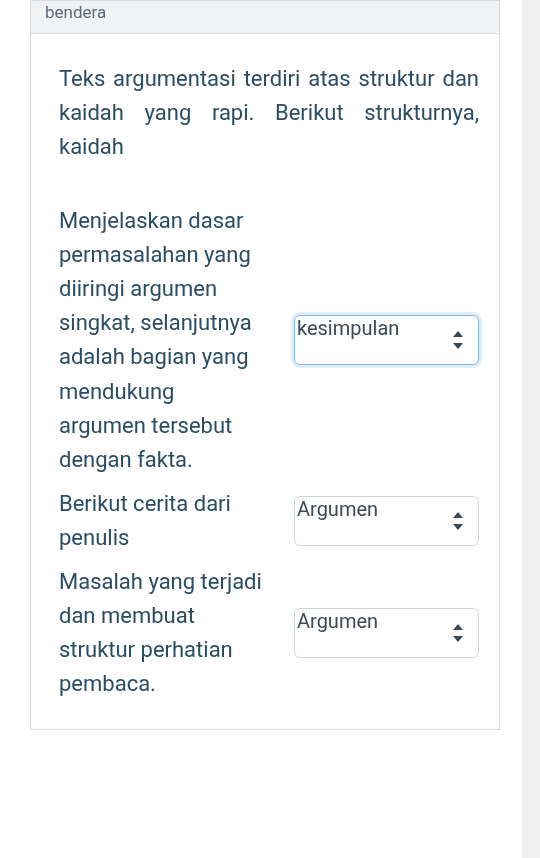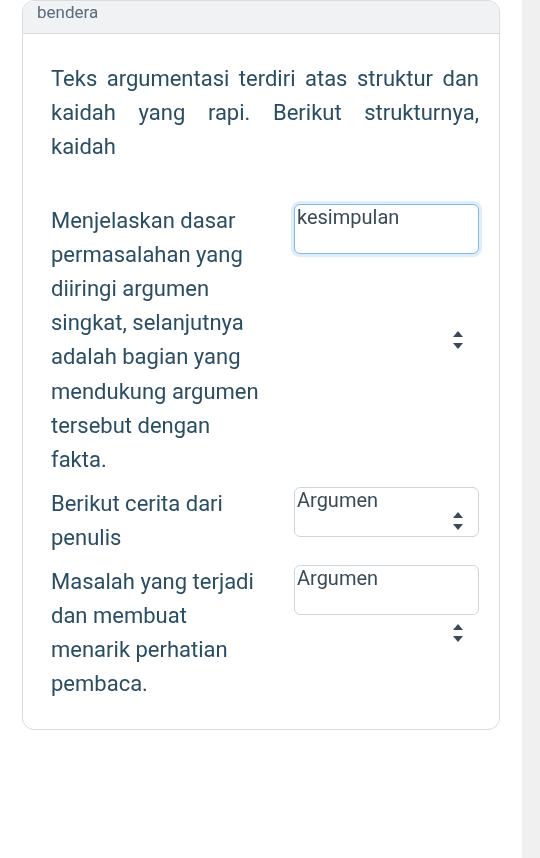--- a/index.html
+++ b/index.html
@@ -11,22 +11,23 @@
       overflow: hidden;
     }
     .outer {
       background: #fff;
       padding: 0 22px 22px 22px;
       margin-right: 18px;
       height: 100%;
     }
     .card {
       border: 1px solid #d8dde2;
-      border-radius: 12px;
+      border-radius: 0;
       overflow: hidden;
+      margin-left: 8px;
     }
     .card-header {
       background: #f0f2f4;
       border-bottom: 1px solid #d8dde2;
       padding: 0 14px 8px 14px;
       color: #5a6b7b;
       font-size: 17px;
       line-height: 1.4;
     }
     .card-body {
@@ -35,20 +36,21 @@
     .intro {
       color: #2a4d63;
       font-size: 22px;
       line-height: 1.55;
       text-align: justify;
       text-justify: inter-word;
       margin-bottom: 40px;
     }
     .row {
       display: flex;
+      align-items: center;
       gap: 32px;
       margin-bottom: 10px;
     }
     .row:last-child { margin-bottom: 0; }
     .desc {
       flex: 1 1 50%;
       color: #2a4d63;
       font-size: 22px;
       line-height: 1.55;
     }
@@ -122,21 +124,21 @@
 
       <div class="row">
         <div class="desc">Berikut cerita dari penulis</div>
         <div class="select-wrap">
           <div class="select">Argumen</div>
           <span class="sort-icon"></span>
         </div>
       </div>
 
       <div class="row">
-        <div class="desc">Masalah yang terjadi dan membuat menarik perhatian pembaca.</div>
+        <div class="desc">Masalah yang terjadi dan membuat struktur perhatian pembaca.</div>
         <div class="select-wrap">
           <div class="select">Argumen</div>
           <span class="sort-icon"></span>
         </div>
       </div>
 
     </div>
   </div>
 </div>
 

